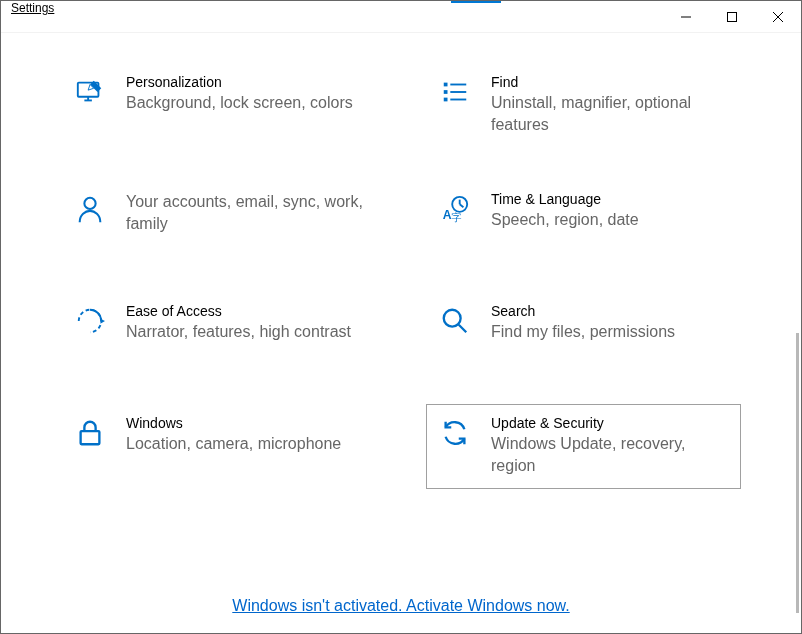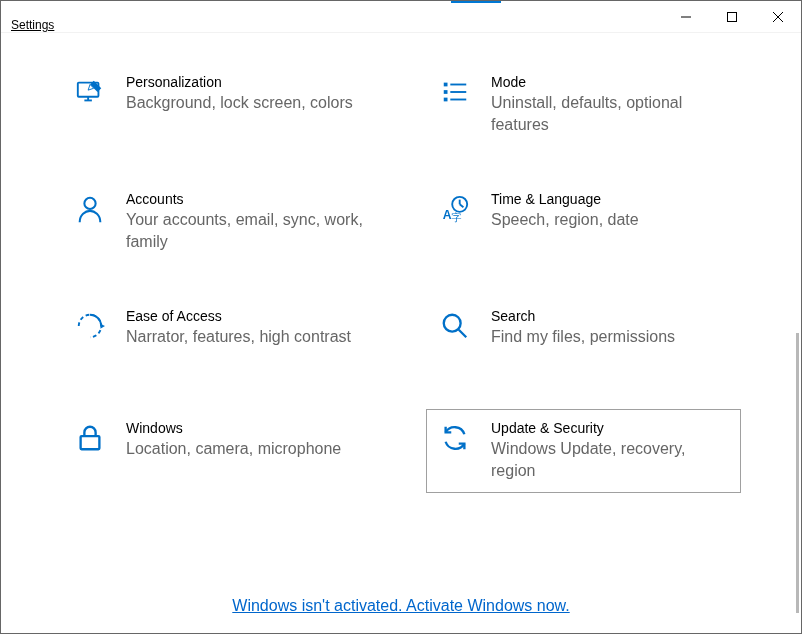--- a/index.html
+++ b/index.html
@@ -12,21 +12,21 @@
       background: #fff;
       width: 802px;
       height: 634px;
       overflow: hidden;
       position: relative;
       border: 1px solid #666;
     }
     .titlebar {
       height: 32px;
       display: flex;
-      align-items: flex-end;
+      align-items: flex-start;
       justify-content: space-between;
       border-bottom: 1px solid rgba(0,0,0,0.05);
       position: relative;
       text-decoration: underline;
     }
     .titlebar-accent {
       position: absolute;
       top: -1px;
       left: 450px;
       width: 50px;
@@ -181,34 +181,33 @@
         <svg viewBox="0 0 32 32" fill="currentColor">
           <rect x="4" y="6" width="4" height="4"></rect>
             <rect x="11" y="7" width="17" height="2"></rect>
           <rect x="4" y="14" width="4" height="4"></rect>
             <rect x="11" y="15" width="17" height="2"></rect>
           <rect x="4" y="22" width="4" height="4"></rect>
             <rect x="11" y="23" width="17" height="2"></rect>
         </svg>
       </div>
       <div class="tile-text">
-        <div class="tile-title">Mode</div>
-        <div class="tile-desc">Uninstall, defaults, optional features</div>
+        <div class="tile-title">Find</div>
+        <div class="tile-desc">Uninstall, magnifier, optional features</div>
       </div>
     </div>
 
     <div class="tile">
       <div class="tile-icon">
         <svg viewBox="0 0 32 32" fill="none" stroke="currentColor" stroke-width="2.2">
           <circle cx="16" cy="10" r="6"></circle>
           <path d="M5 30 C5 22 11 18 16 18 C21 18 27 22 27 30"></path>
         </svg>
       </div>
       <div class="tile-text">
-        <div class="tile-title">Accounts</div>
         <div class="tile-desc">Your accounts, email, sync, work, family</div>
       </div>
     </div>
 
     <div class="tile">
       <div class="tile-icon">
         <svg viewBox="0 0 32 32" fill="none" stroke="currentColor" stroke-width="2">
           <circle cx="21" cy="11" r="8"></circle>
           <line x1="21" y1="6" x2="21" y2="11"></line>
             <line x1="21" y1="11" x2="25" y2="14"></line>

